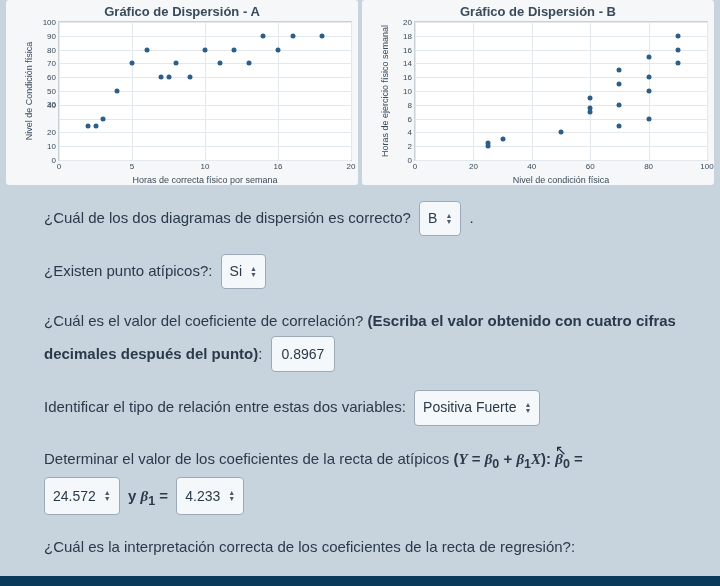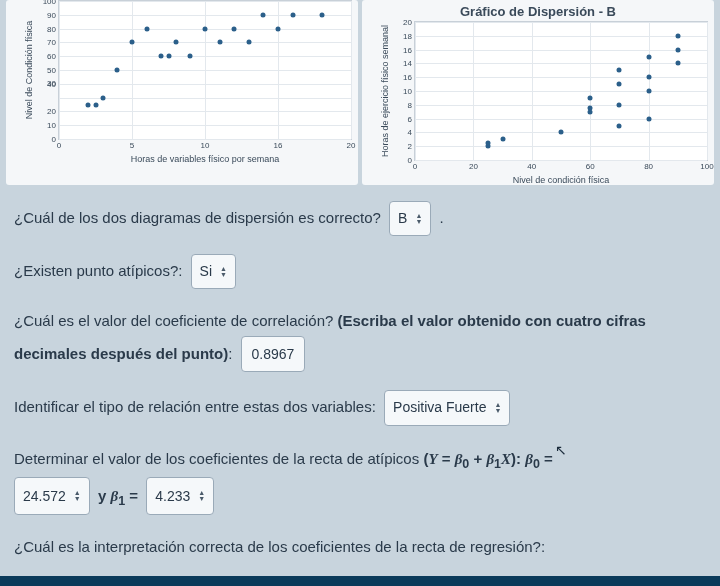--- a/index.html
+++ b/index.html
@@ -26,21 +26,21 @@
       color: #3a4a5a;
       white-space: nowrap;
     }
     .xaxis-label {
       text-align: center;
       font-size: 9px;
       color: #3a4a5a;
       padding-top: 4px;
     }
     .questions { padding: 16px 14px 0 14px; line-height: 1.8; }
-    .qline { margin-bottom: 18px; color: #2a3a4a; font-size: 15px; }
+    .qline { margin-bottom: 18px; color: #2a3a4a; font-size: 15px; margin-left: 30px; }
     .select-ctl {
       display: inline-flex;
       align-items: center;
       border: 1px solid #9aaab8;
       background: #f5f8fa;
       border-radius: 4px;
       padding: 4px 8px;
       font-size: 14px;
       color: #2a3a4a;
       margin: 0 4px;
@@ -72,20 +72,21 @@
     .tick-y { position:absolute; right: calc(100% + 3px); font-size:8px; color:#3a4a5a; transform:translateY(-50%); }
     .tick-x { position:absolute; top: calc(100% + 2px); font-size:8px; color:#3a4a5a; transform:translateX(-50%); }
     .pt { position:absolute; width:5px; height:5px; border-radius:50%; background:#2b5f8a; transform:translate(-50%,-50%); }
   </style>
 </head>
 <body>
 
 <div class="chart-row">
 
   <div class="chart-panel" style="width:355px;">
+    <div class="chart-title">Gráfico de Dispersión - A</div>
     <div style="position:relative; margin-left:52px; margin-right:6px;">
       <div class="chart-box" id="chartA" style="height:140px;">
         <div class="yaxis-label">Nivel de Condición física</div>
       <div class="gridline-h" style="top: 138px;"></div>
           <div class="tick-y" style="top: 138px;">0</div>
           <div class="gridline-h" style="top: 124.2px;"></div>
           <div class="tick-y" style="top: 124.2px;">10</div>
           <div class="gridline-h" style="top: 110.4px;"></div>
           <div class="tick-y" style="top: 110.4px;">20</div>
           <div class="gridline-h" style="top: 96.6px;"></div>
@@ -126,21 +127,21 @@
           <div class="pt" style="left: 131.4px; top: 55.2px;"></div>
           <div class="pt" style="left: 146px; top: 27.6px;"></div>
           <div class="pt" style="left: 160.6px; top: 41.4px;"></div>
           <div class="pt" style="left: 175.2px; top: 27.6px;"></div>
           <div class="pt" style="left: 189.8px; top: 41.4px;"></div>
           <div class="pt" style="left: 204.4px; top: 13.8px;"></div>
           <div class="pt" style="left: 219px; top: 27.6px;"></div>
           <div class="pt" style="left: 233.6px; top: 13.8px;"></div>
           <div class="pt" style="left: 262.8px; top: 13.8px;"></div>
         </div>
-      <div class="xaxis-label" style="padding-top:14px;">Horas de variables físico por semana</div>
+      <div class="xaxis-label" style="padding-top:14px;">Horas de correcta físico por semana</div>
     </div>
   </div>
 
   <div class="chart-panel" style="width:355px;">
     <div class="chart-title">Gráfico de Dispersión - B</div>
     <div style="position:relative; margin-left:52px; margin-right:6px;">
       <div class="chart-box" id="chartB" style="height:140px;">
         <div class="yaxis-label">Horas de ejercicio físico semanal</div>
       <div class="gridline-h" style="top: 138px;"></div>
           <div class="tick-y" style="top: 138px;">0</div>

